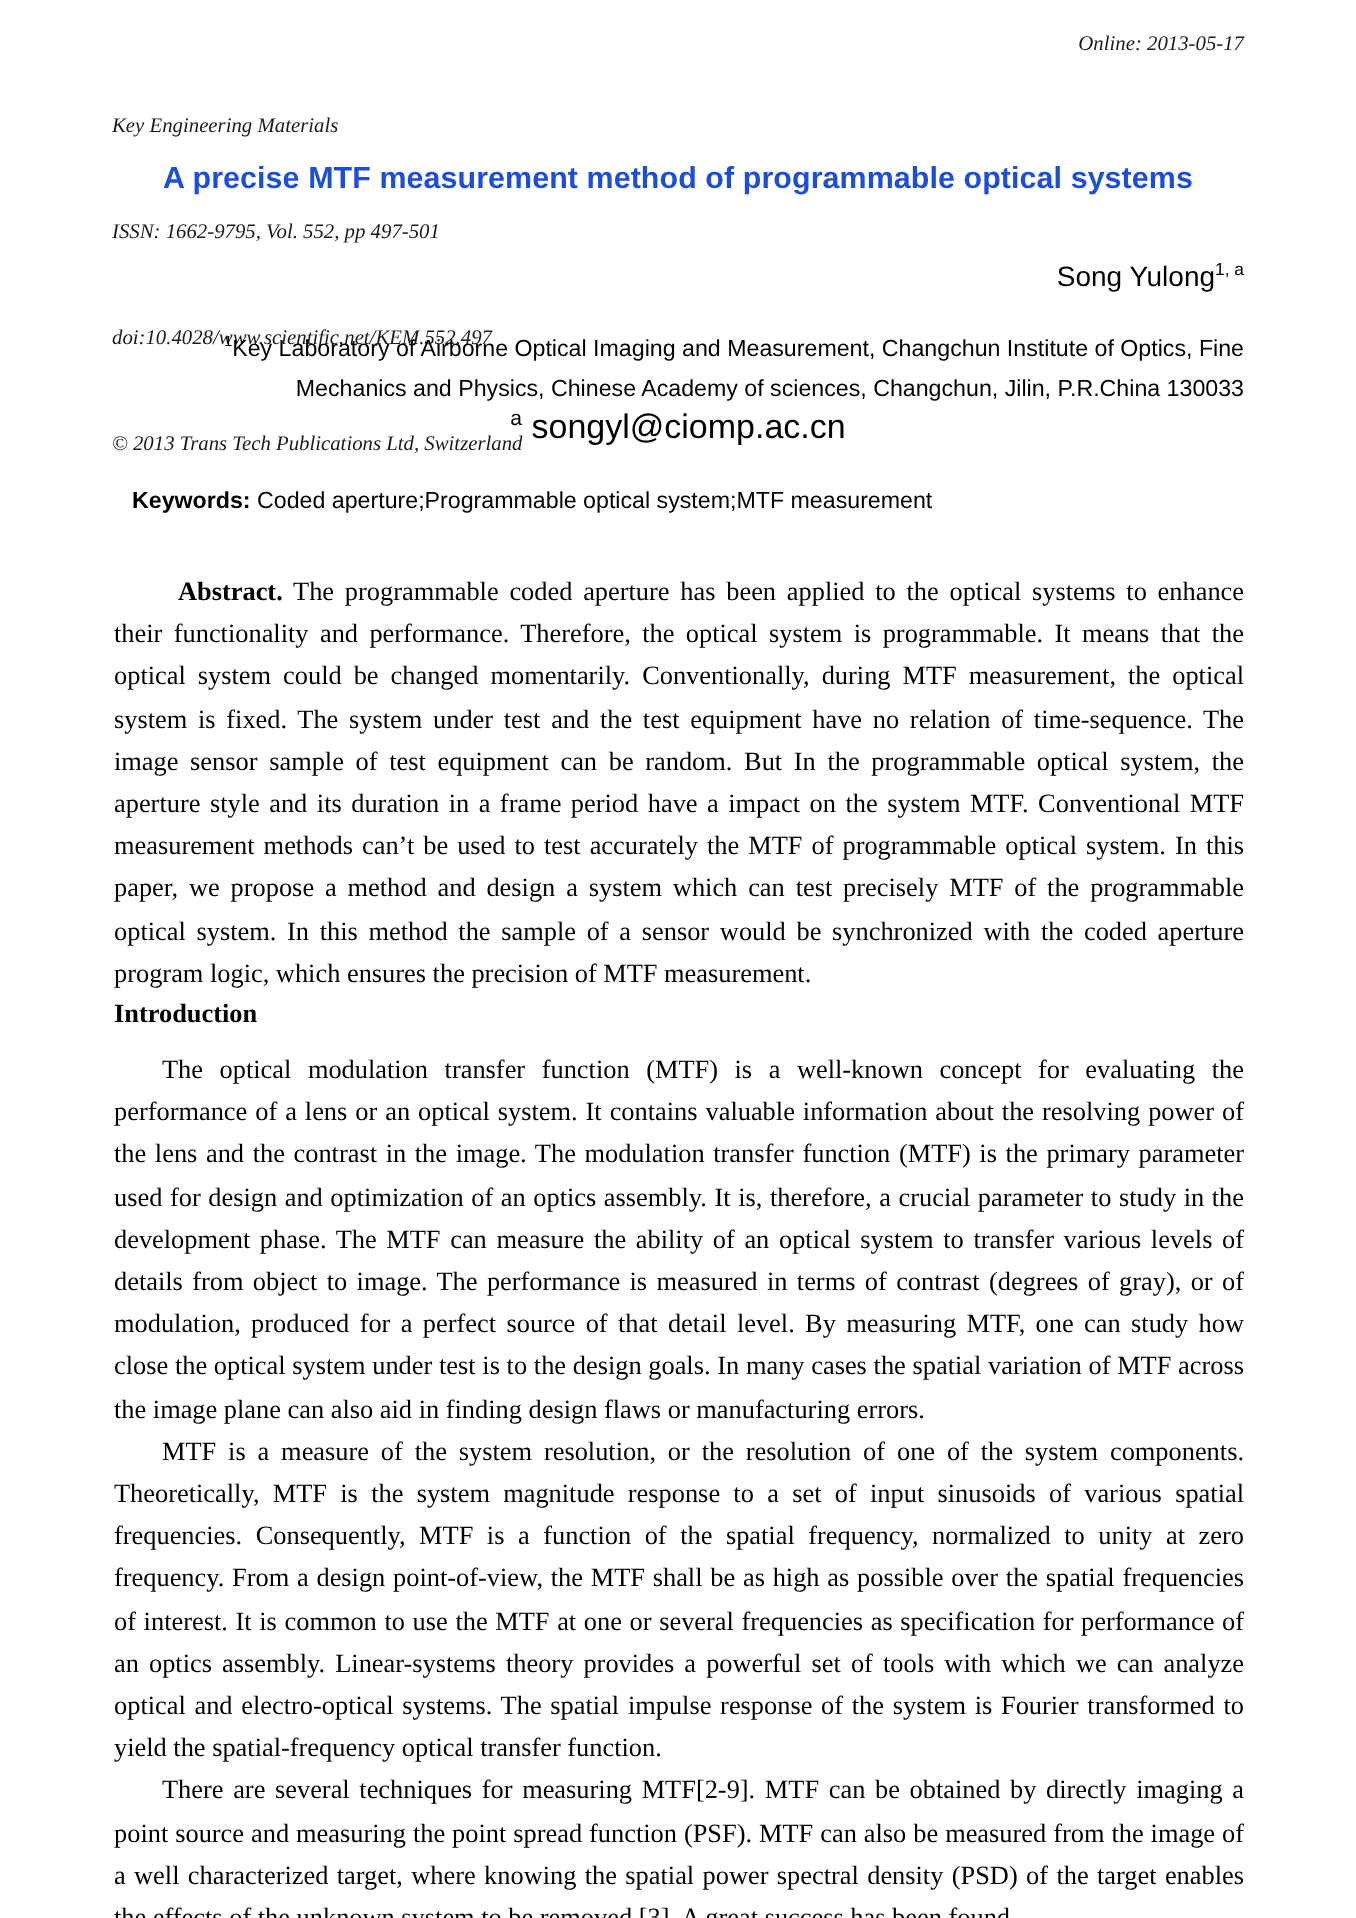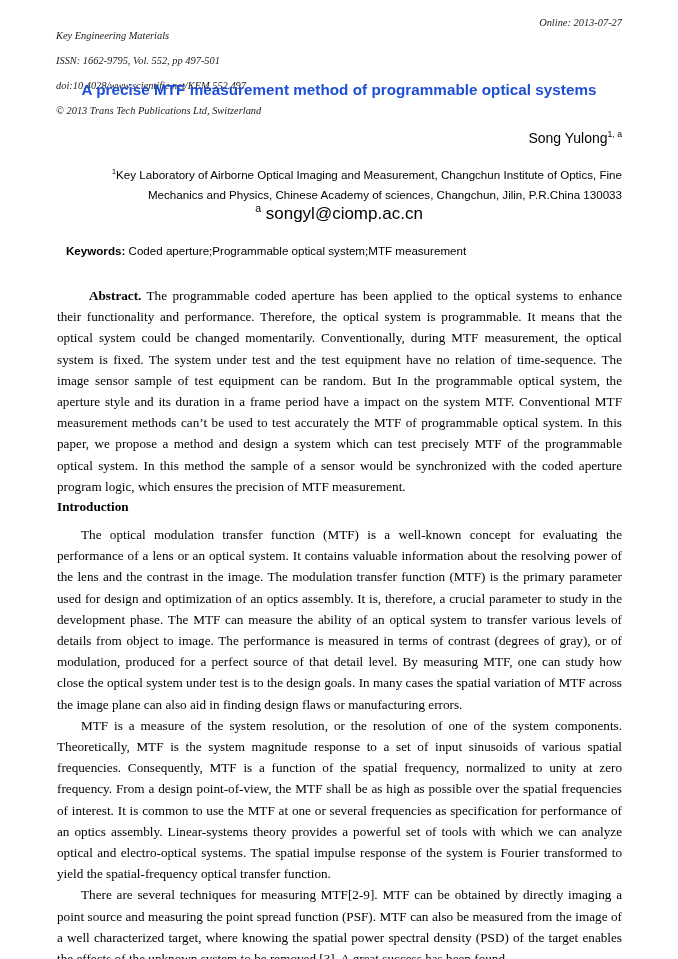--- a/index.html
+++ b/index.html
@@ -44,20 +44,21 @@
     line-height: 12.6px;
     color: #1a1a1a;
     white-space: pre-line;
   }
   .jh-line {
     font-style: italic;
     font-size: 10.4px;
     line-height: 12.6px;
     display: block;
     color: #1a1a1a;
+    margin-top: 28px;
   }
   .jh-right {
     font-family: "Liberation Serif", "DejaVu Serif", serif;
     font-style: italic;
     font-size: 10.4px;
     line-height: 12.6px;
     color: #1a1a1a;
     white-space: nowrap;
     padding-top: 0px;
   }
@@ -193,21 +194,21 @@
 <div class="page">
 
   <div class="journal-header">
     <div class="jh-row">
       <div class="jh-left">
         <span class="jh-line">Key Engineering Materials</span>
         <span class="jh-line">ISSN: 1662-9795, Vol. 552, pp 497-501</span>
         <span class="jh-line">doi:10.4028/www.scientific.net/KEM.552.497</span>
         <span class="jh-line">© 2013 Trans Tech Publications Ltd, Switzerland</span>
       </div>
-      <div class="jh-right">Online: 2013-07-27</div>
+      <div class="jh-right">Online: 2013-05-17</div>
     </div>
   </div>
 
   <div class="title">A precise MTF measurement method of programmable optical systems</div>
 
   <div class="author">
     <span>Song Yulong</span><sup>1, a</sup>
   </div>
 
   <div class="affil">

